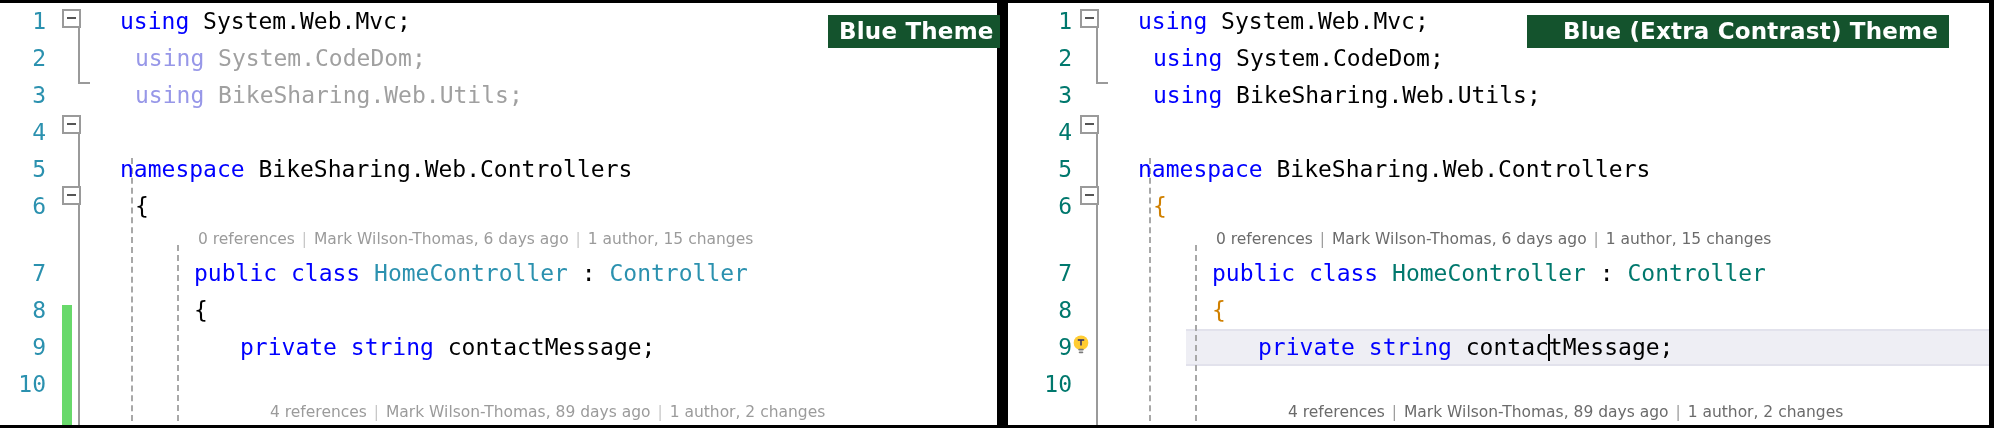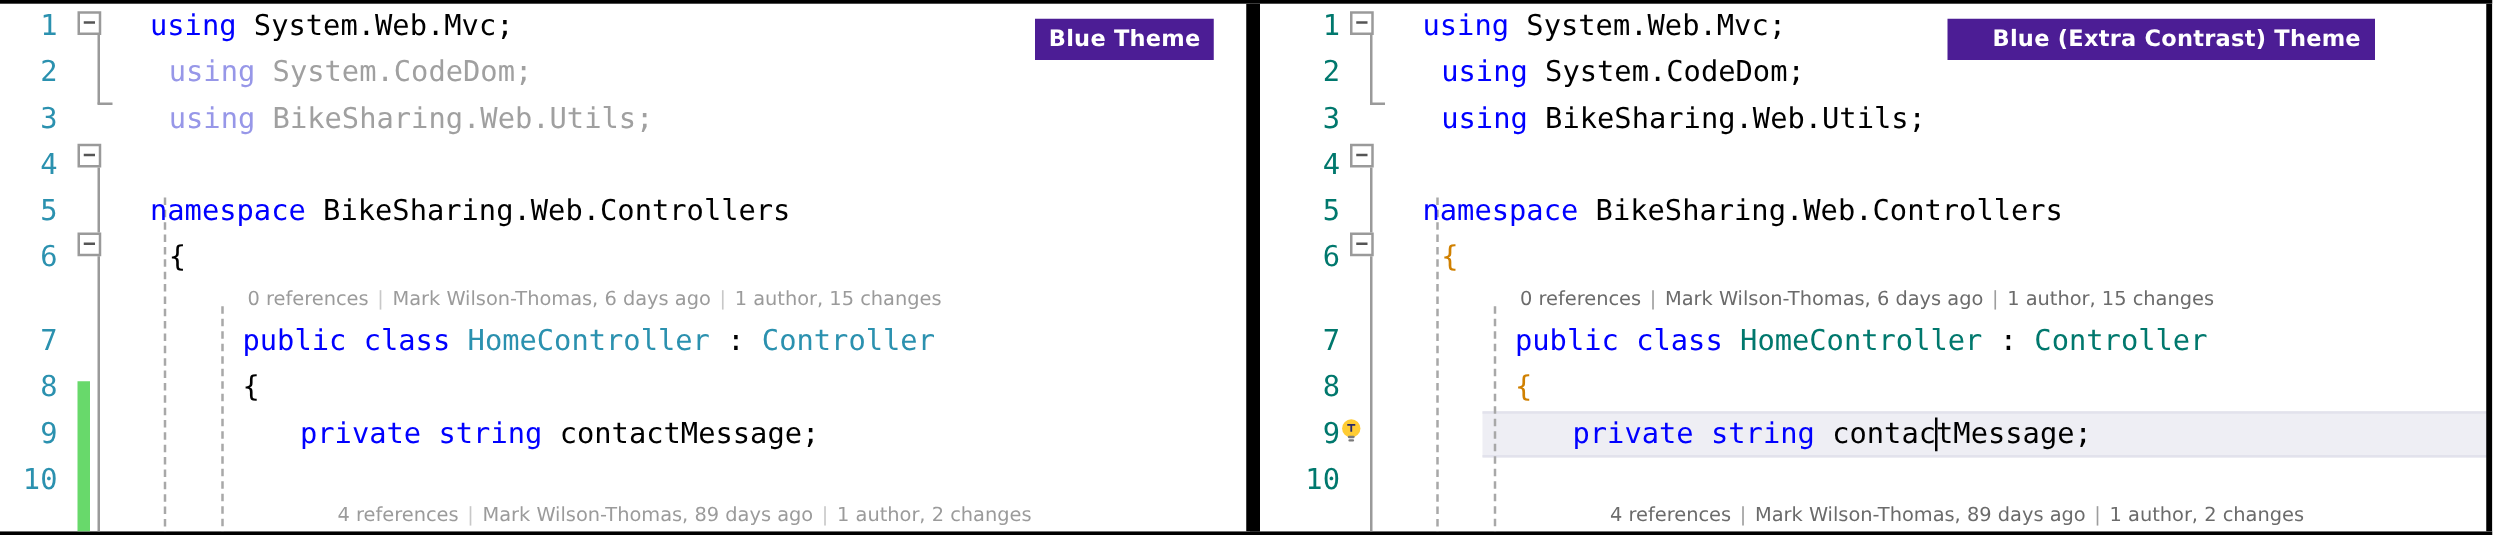--- a/index.html
+++ b/index.html
@@ -47,25 +47,25 @@
     right: 0;
     width: 5px;
     height: 428px;
     background: #000000;
   }
 
   
   .theme-badge {
     position: absolute;
     top: 12px;
-    background: #4c1d95;
+    background: #14532d;
     color: #ffffff;
     font-family: "DejaVu Sans", sans-serif;
     font-weight: bold;
-    font-size: 18px;
+    font-size: 23px;
     line-height: 33px;
     padding: 0 11px;
     white-space: nowrap;
     letter-spacing: 0.2px;
     z-index: 30;
   }
   .badge-left  { left: 828px; }
   .badge-right { left: 1558px; }
 
   
@@ -360,17 +360,17 @@
         <span class="codelens-text" style="left:280px;"><span>4 references</span><span class="cl-sep"> | </span><span>Mark Wilson-Thomas, 89 days ago</span><span class="cl-sep"> | </span><span>1 author, 2 changes</span></span>
       </div>
 
       <div class="row" style="top:422px;">
         <span class="lnum">11</span>
         <span class="code" style="left:250px;"></span>
       </div>
 
     </div>
 
-    <div class="theme-badge badge-right" style="left:550px;padding-left:36px;">Blue (Extra Contrast) Theme</div>
+    <div class="theme-badge badge-right" style="left:519px;padding-left:36px;">Blue (Extra Contrast) Theme</div>
   </div>
 
   <div class="right-edge"></div>
 </div>
 
 </body></html>

